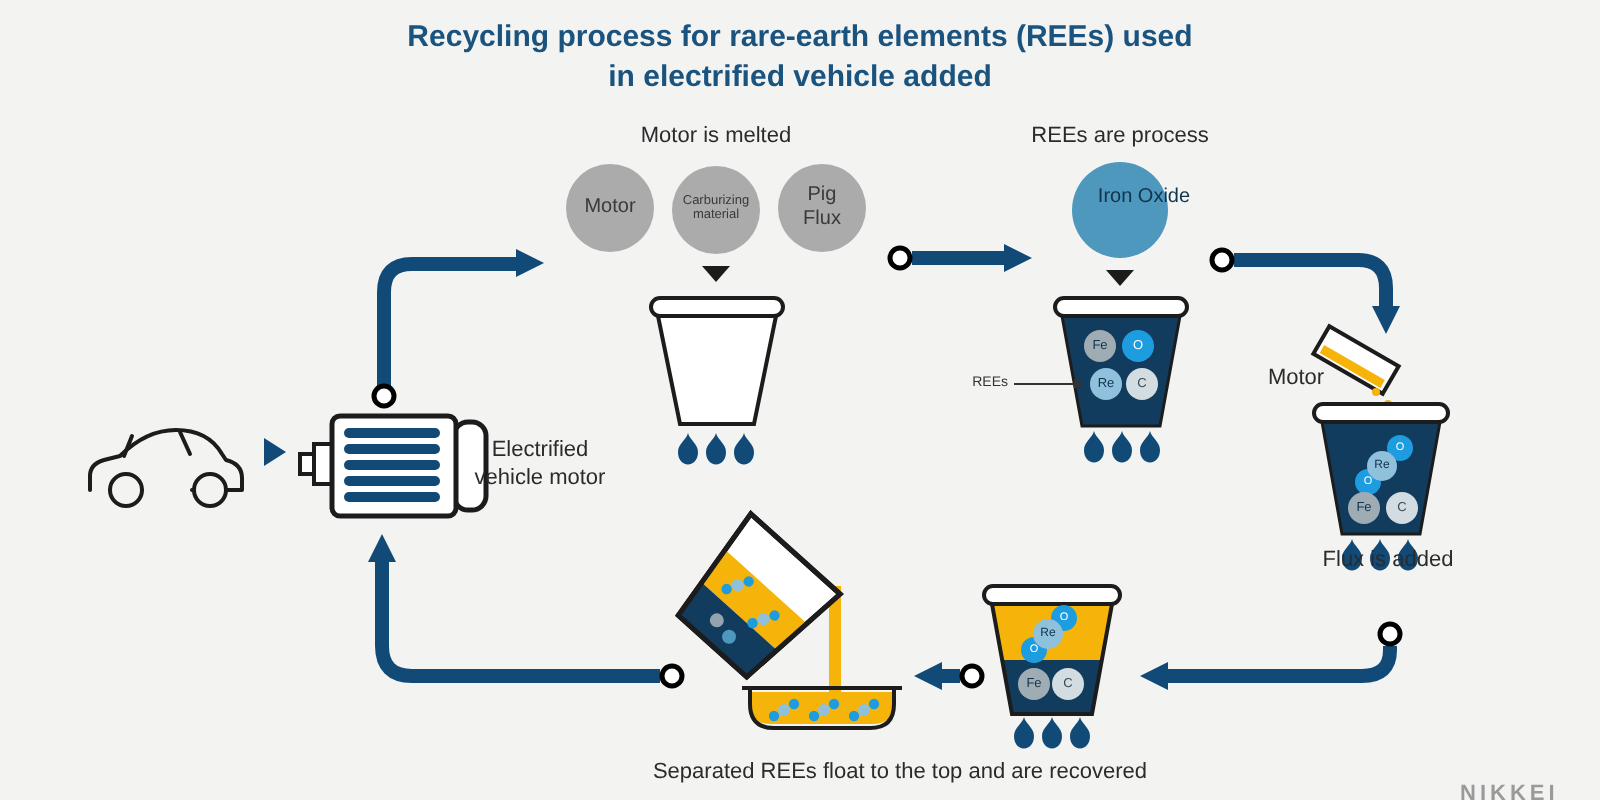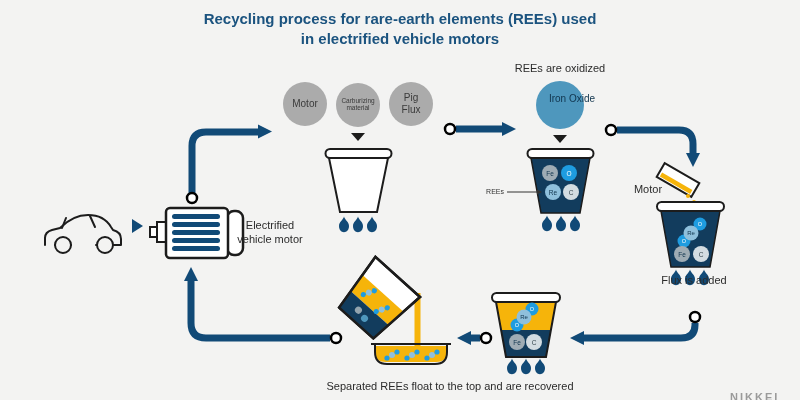--- a/index.html
+++ b/index.html
@@ -213,23 +213,24 @@
       <g>
         <use href="#chain3" transform="translate(-11,0) rotate(-30)"></use>
         <use href="#chain3" transform="translate(10,4) rotate(-30)"></use>
       </g>
       <circle cx="-7" cy="20" r="3.5" fill="#93a4ae"></circle>
       <circle cx="3" cy="22" r="3.5" fill="#4E97BD"></circle>
     </g>
   </svg>
 
   <div class="label title" style="top:10px;">Recycling process for rare-earth elements (REEs) used</div>
-  <div class="label title" style="top:30px;">in electrified vehicle motors</div>
-
-  <div class="label stage" style="left:490px;top:62px;width:140px;">REEs are oxidized</div>
+  <div class="label title" style="top:30px;">in electrified vehicle added</div>
+
+  <div class="label stage" style="left:288px;top:62px;width:140px;">Motor is melted</div>
+  <div class="label stage" style="left:490px;top:62px;width:140px;">REEs are process</div>
 
   <div class="label node-label" style="left:283px;top:98px;width:44px;">Motor</div>
   <div class="label node-label small" style="left:336px;top:97px;width:44px;">Carburizing material</div>
   <div class="label node-label" style="left:394px;top:92px;width:34px;">Pig Flux</div>
   <div class="label node-label blue" style="left:538px;top:93px;width:68px;">Iron Oxide</div>
 
   <div class="label caption" style="left:218px;top:219px;width:104px;">Electrified</div>
   <div class="label caption" style="left:218px;top:233px;width:104px;">vehicle motor</div>
 
   <div class="label pointer" style="left:470px;top:188px;width:34px;">REEs</div>

